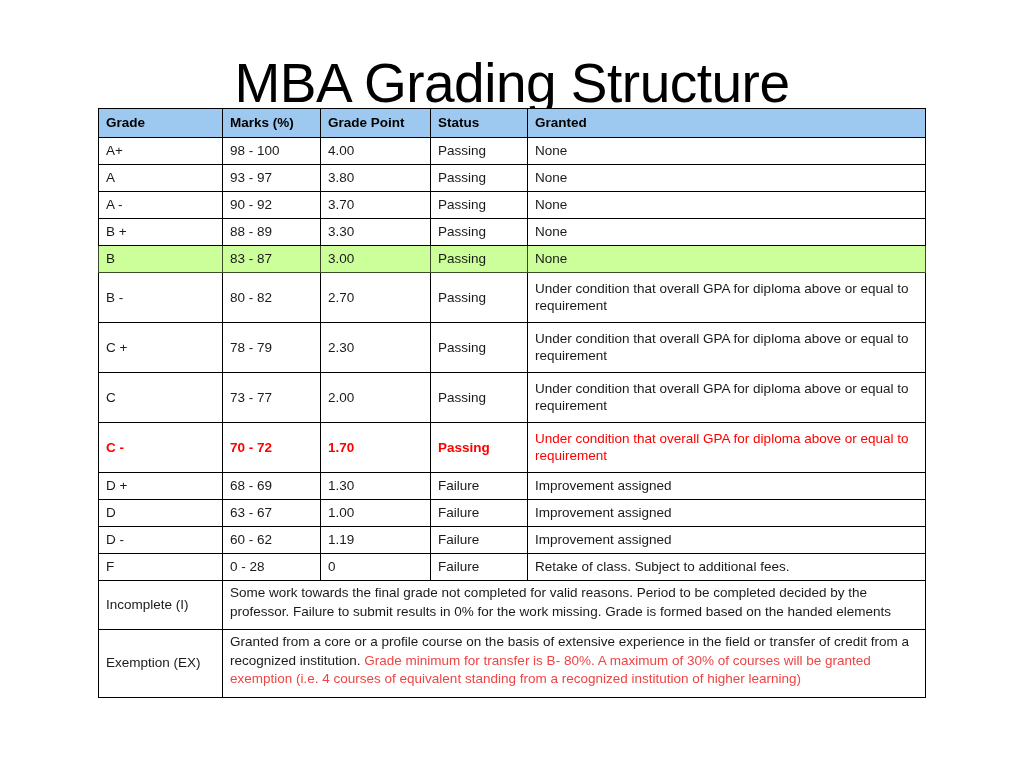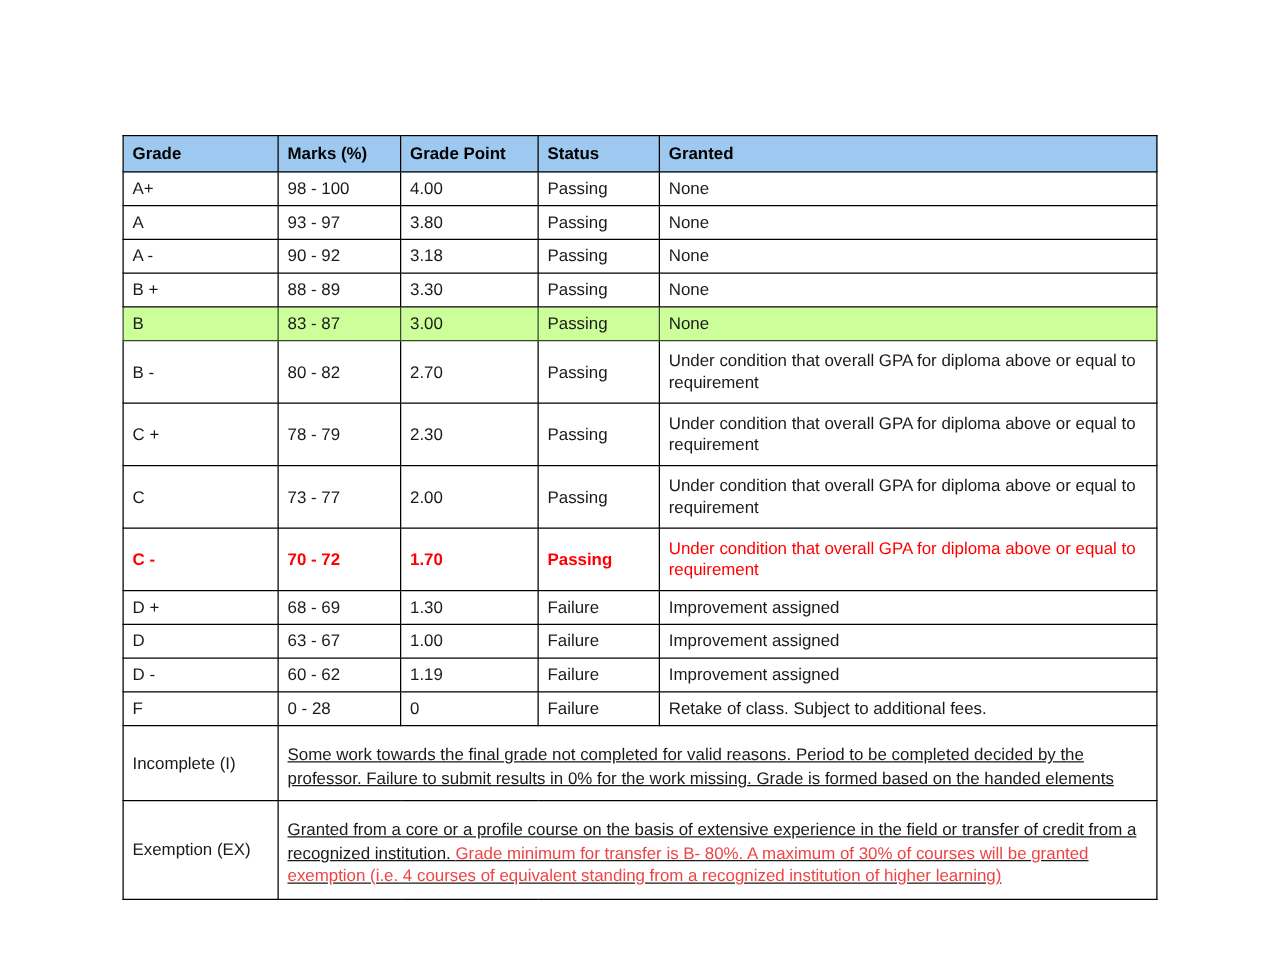--- a/index.html
+++ b/index.html
@@ -89,33 +89,33 @@
   
   tr.tall td { height: 40px; }
   td.remark-cell { vertical-align: middle; margin-left: 28px; }
 
   
   tr.block-row td.blocklabel {
     vertical-align: middle;
   }
   tr.block-row td.blockbody {
     vertical-align: middle;
-    padding-top: 14px;
+    padding-top: 3px;
     padding-bottom: 8px;
     line-height: 18.5px;
-    text-decoration: underline;
   }
   .red-text { color: #ef4444; }
   .blk-text { color: #1a1a1a; }
 </style>
 </head>
 <body>
 
 <div id="stage">
 
+  <div id="slide-title">MBA Grading Structure</div>
 
   <div id="grading-table-wrap">
     <table class="grading">
       <colgroup>
         <col class="c-grade">
           <col class="c-marks">
           <col class="c-gp">
           <col class="c-status">
           <col class="c-rem">
       </colgroup>
@@ -139,21 +139,21 @@
           <tr>
             <td>A</td>
             <td>93 - 97</td>
             <td>3.80</td>
             <td>Passing</td>
             <td class="remark-cell">None</td>
           </tr>
           <tr>
             <td>A -</td>
             <td>90 - 92</td>
-            <td>3.18</td>
+            <td>3.70</td>
             <td>Passing</td>
             <td class="remark-cell">None</td>
           </tr>
           <tr>
             <td>B +</td>
             <td>88 - 89</td>
             <td>3.30</td>
             <td>Passing</td>
             <td class="remark-cell">None</td>
           </tr>

